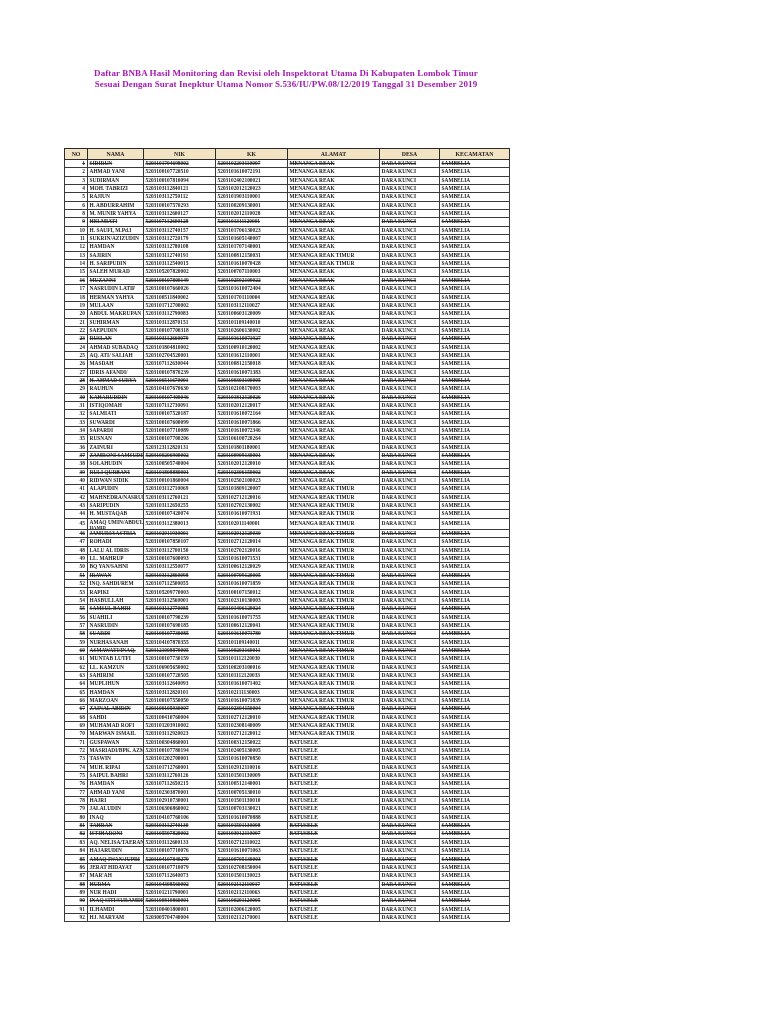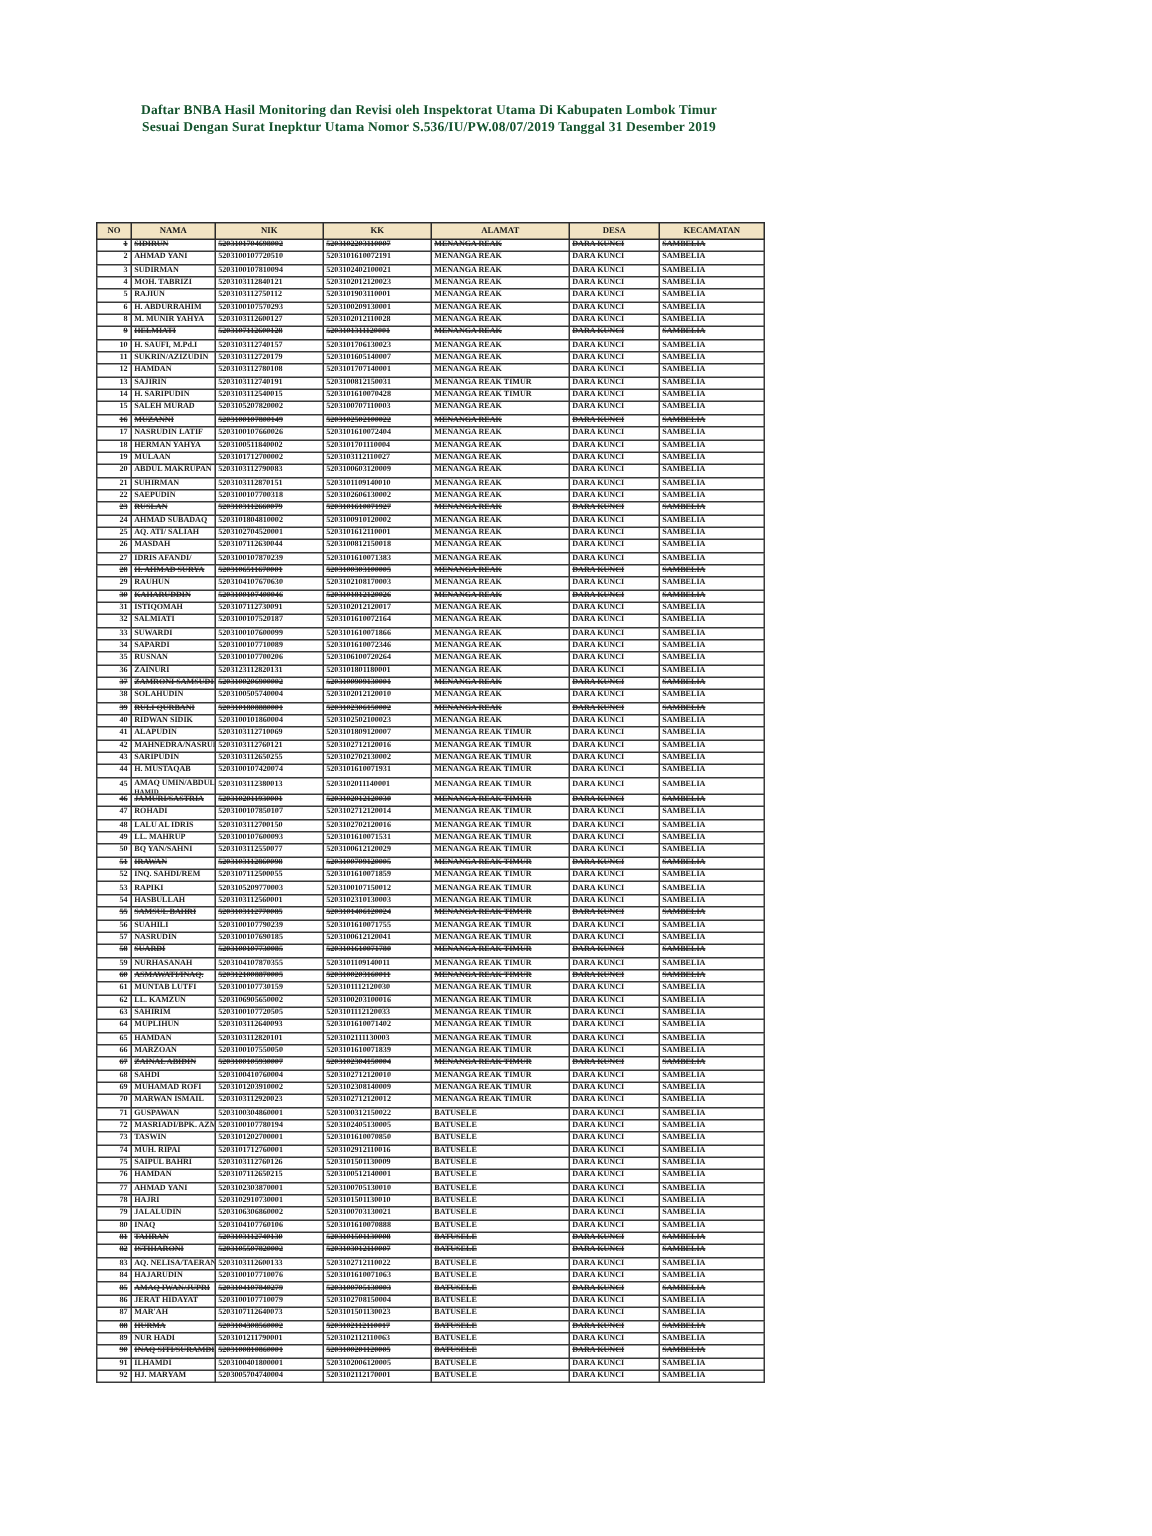--- a/index.html
+++ b/index.html
@@ -10,21 +10,21 @@
     position:relative;
     overflow:hidden;
   }
   .page{
     position:absolute;left:0;top:0;width:768px;height:1024px;background:#fff;
   }
   .title-block{
     position:absolute;
     left:40px;top:68px;width:492px;
     text-align:center;
-    color:#14532d;
+    color:#a21caf;
   }
   .title-line{
     font-size:9px;
     font-weight:700;
     line-height:10.5px;
     letter-spacing:0.1px;
   }
   table.doc-table{
     position:absolute;
     left:64px;top:148px;
@@ -70,21 +70,21 @@
   }
   .nm2{display:block;font-size:4.6px;line-height:3px;}
 </style>
 </head>
 <body>
 
 <div class="page">
 
   <div class="title-block">
     <div class="title-line">Daftar BNBA Hasil Monitoring dan Revisi oleh Inspektorat Utama Di Kabupaten Lombok Timur</div>
-    <div class="title-line">Sesuai Dengan Surat Inepktur Utama Nomor S.536/IU/PW.08/07/2019 Tanggal 31 Desember 2019</div>
+    <div class="title-line">Sesuai Dengan Surat Inepktur Utama Nomor S.536/IU/PW.08/12/2019 Tanggal 31 Desember 2019</div>
   </div>
 
   <table class="doc-table">
     <colgroup>
       <col class="c-no">
         <col class="c-nama">
         <col class="c-nik">
         <col class="c-kk">
       <col class="c-alamat">
         <col class="c-desa">

